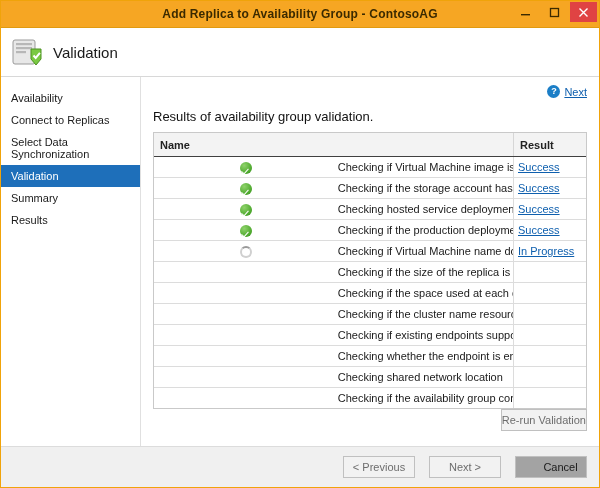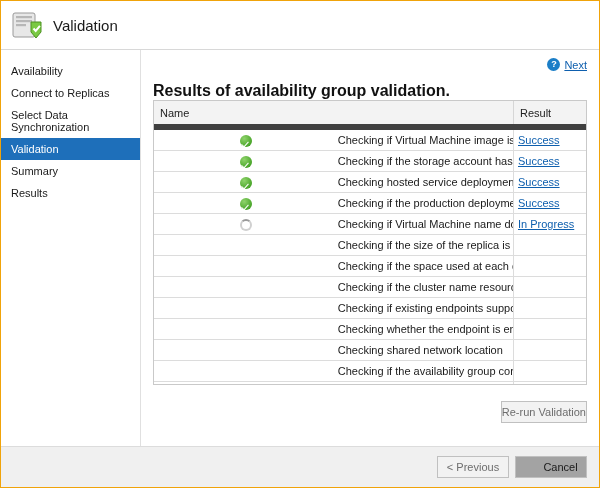--- a/index.html
+++ b/index.html
@@ -140,44 +140,45 @@
     color: #ffffff;
     font-size: 9px;
     font-weight: bold;
     display: inline-flex;
     align-items: center;
     justify-content: center;
     line-height: 1;
   }
   .section-title {
     margin-top: 22px;
-    font-size: 16px;
-    font-weight: bold;
+    margin-bottom: 8px;
+    font-size: 13px;
+    font-weight: normal;
     color: #111111;
   }
   
   .grid-wrap {
     border: 1px solid #c9c9c9;
     background: #ffffff;
     height: 285px;
     box-sizing: border-box;
     overflow: hidden;
   }
   table.grid {
     border-collapse: collapse;
     width: 100%;
     table-layout: fixed;
     font-size: 11px;
   }
   table.grid th {
     background: #f3f3f3;
-    border-bottom: 6px solid #404040;
+    border-bottom: 1px solid #404040;
     border-right: 1px solid #d6d6d6;
     text-align: left;
-    font-weight: normal;
+    font-weight: bold;
     color: #222222;
     padding: 3px 6px;
     height: 17px;
   }
   table.grid th.col-name { width: auto; }
   table.grid th.col-result { width: 60px; border-right: none; }
   table.grid td {
     border-bottom: 1px solid #dcdcdc;
     padding: 2px 4px;
     height: 16px;
@@ -229,21 +230,21 @@
   .ico-progress {
     border-radius: 50%;
     border: 2px solid #d0d0d0;
     border-top-color: #9a9a9a;
     box-sizing: border-box;
   }
   
   .rerun-row {
     height: 38px;
     display: flex;
-    align-items: flex-end;
+    align-items: flex-start;
     justify-content: flex-end;
     padding-right: 0;
   }
   .btn {
     font-family: "Liberation Sans", sans-serif;
     font-size: 11px;
     background: #f2f2f2;
     border: 1px solid #c0c0c0;
     color: #6d6d6d;
     padding: 0;
@@ -260,27 +261,47 @@
     height: 40px;
     flex: 0 0 auto;
     background: #f0f0f0;
     border-top: 1px solid #dcdcdc;
     display: flex;
     align-items: center;
     justify-content: flex-end;
     padding-right: 12px;
     gap: 6px;
   }
-  .footer .btn { min-width: 72px; }
+  .footer .btn { min-width: 72px; margin-left: 8px; }
 </style>
 </head>
 <body>
 
 <div class="window">
 
+  <div class="titlebar">
+    <span class="title">Add Replica to Availability Group - ContosoAG</span>
+    <div class="winbtns">
+      <button class="winbtn">
+        <svg width="11" height="11" viewBox="0 0 11 11" aria-hidden="true">
+            <rect x="1" y="7" width="9" height="1.4" fill="#3b2a00"></rect>
+          </svg>
+      </button>
+      <button class="winbtn">
+        <svg width="11" height="11" viewBox="0 0 11 11" aria-hidden="true">
+            <rect x="1.5" y="1.5" width="8" height="8" fill="none" stroke="#3b2a00" stroke-width="1.3"></rect>
+          </svg>
+      </button>
+      <button class="winbtn close">
+        <svg width="11" height="11" viewBox="0 0 11 11" aria-hidden="true">
+            <path d="M1.5 1.5 L9.5 9.5 M9.5 1.5 L1.5 9.5" stroke="#ffffff" stroke-width="1.4"></path>
+          </svg>
+      </button>
+    </div>
+  </div>
 
   <div class="header">
     <div class="header-icon">
       <svg width="32" height="32" viewBox="0 0 32 32" aria-hidden="true">
         <rect x="2" y="4" width="22" height="24" rx="2" fill="#e8e8e8" stroke="#9a9a9a" stroke-width="1"></rect>
         <rect x="5" y="7" width="16" height="2.2" fill="#b7b7b7"></rect>
         <rect x="5" y="11" width="16" height="2.2" fill="#b7b7b7"></rect>
         <rect x="5" y="15" width="10" height="2.2" fill="#b7b7b7"></rect>
         <path d="M20 13 l10 0 0 10 -5 6 -5 -6 z" fill="#7ac943" stroke="#4d9122" stroke-width="1"></path>
         <path d="M22.5 19.5 l2.2 2.4 4.2 -5" fill="none" stroke="#ffffff" stroke-width="2"></path>
@@ -389,16 +410,17 @@
 
       <div class="rerun-row">
         <button class="btn">Re-run Validation</button>
       </div>
 
     </div>
   </div>
 
   <div class="footer">
     <button class="btn">&lt; Previous</button>
+    <button class="btn">Next &gt;</button>
     <button class="btn enabled">Cancel</button>
   </div>
 
 </div>
 
 </body></html>

